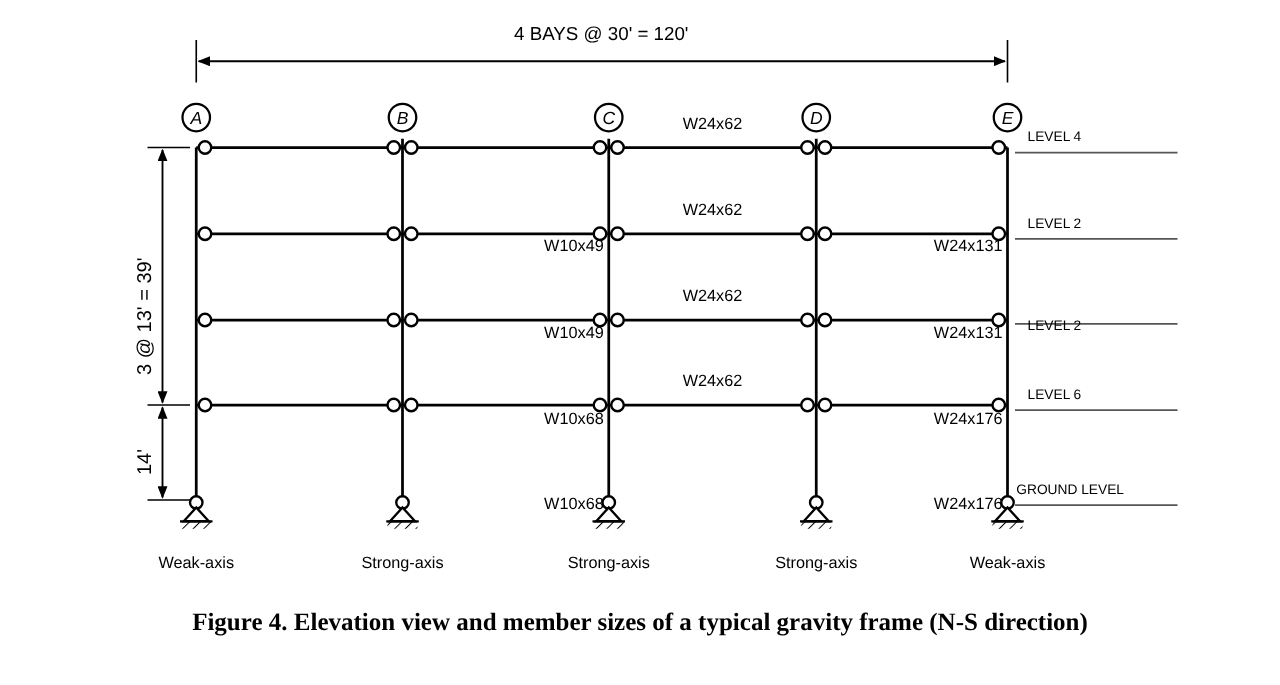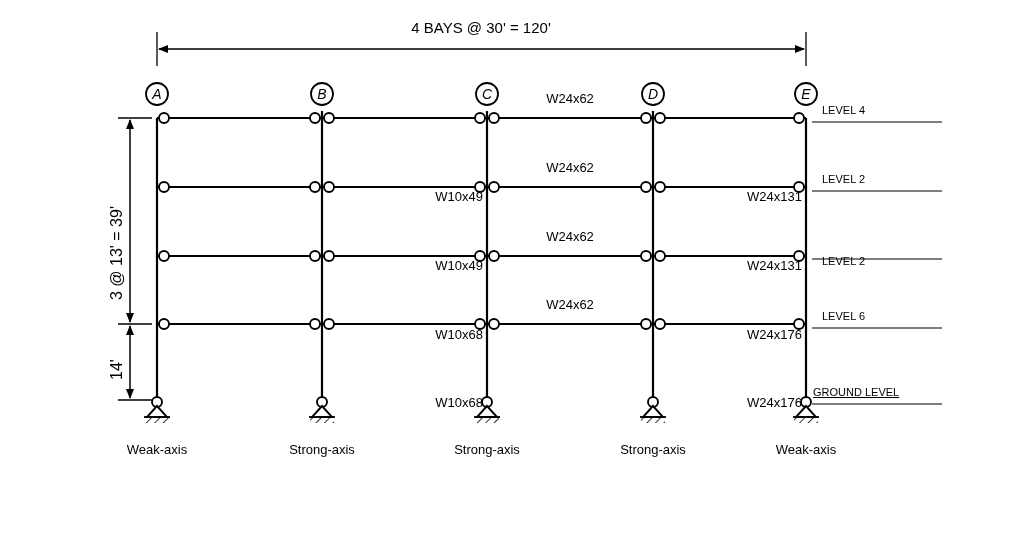--- a/index.html
+++ b/index.html
@@ -215,21 +215,21 @@
   <div class="lbl lbl-center grid-letter" style="left:157px; top:87px;">A</div>
   <div class="lbl lbl-center grid-letter" style="left:322px; top:87px;">B</div>
   <div class="lbl lbl-center grid-letter" style="left:487px; top:87px;">C</div>
   <div class="lbl lbl-center grid-letter" style="left:653px; top:87px;">D</div>
   <div class="lbl lbl-center grid-letter" style="left:806px; top:87px;">E</div>
 
   <div class="lbl level-lbl" style="left:822px; top:105px;">LEVEL 4</div>
   <div class="lbl level-lbl" style="left:822px; top:174px;">LEVEL 2</div>
   <div class="lbl level-lbl" style="left:822px; top:242px;margin-top:14px;">LEVEL 2</div>
   <div class="lbl level-lbl" style="left:822px; top:311px;">LEVEL 6</div>
-  <div class="lbl level-lbl" style="left:813px; top:387px;text-decoration:underline;">GROUND LEVEL</div>
+  <div class="lbl level-lbl" style="left:813px; top:387px;">GROUND LEVEL</div>
 
   <div class="lbl lbl-center member-lbl" style="left:570px; top:92px;">W24x62</div>
   <div class="lbl lbl-center member-lbl" style="left:570px; top:161px;">W24x62</div>
   <div class="lbl lbl-center member-lbl" style="left:570px; top:230px;">W24x62</div>
   <div class="lbl lbl-center member-lbl" style="left:570px; top:298px;">W24x62</div>
 
   <div class="lbl lbl-right member-lbl" style="left:483px; top:150px;">W10x49</div>
   <div class="lbl lbl-right member-lbl" style="left:483px; top:219px;">W10x49</div>
   <div class="lbl lbl-right member-lbl" style="left:483px; top:288px;">W10x68</div>
   <div class="lbl lbl-right member-lbl" style="left:483px; top:356px;">W10x68</div>
@@ -238,14 +238,15 @@
   <div class="lbl lbl-right member-lbl" style="left:802px; top:219px;">W24x131</div>
   <div class="lbl lbl-right member-lbl" style="left:802px; top:288px;">W24x176</div>
   <div class="lbl lbl-right member-lbl" style="left:802px; top:356px;">W24x176</div>
 
   <div class="lbl lbl-center axis-note" style="left:157px; top:443px;">Weak-axis</div>
   <div class="lbl lbl-center axis-note" style="left:322px; top:443px;">Strong-axis</div>
   <div class="lbl lbl-center axis-note" style="left:487px; top:443px;">Strong-axis</div>
   <div class="lbl lbl-center axis-note" style="left:653px; top:443px;">Strong-axis</div>
   <div class="lbl lbl-center axis-note" style="left:806px; top:443px;">Weak-axis</div>
 
+  <div class="caption" style="top:487px;">Figure 4. Elevation view and member sizes of a typical gravity frame (N-S direction)</div>
 
 </div>
 
 </body></html>

